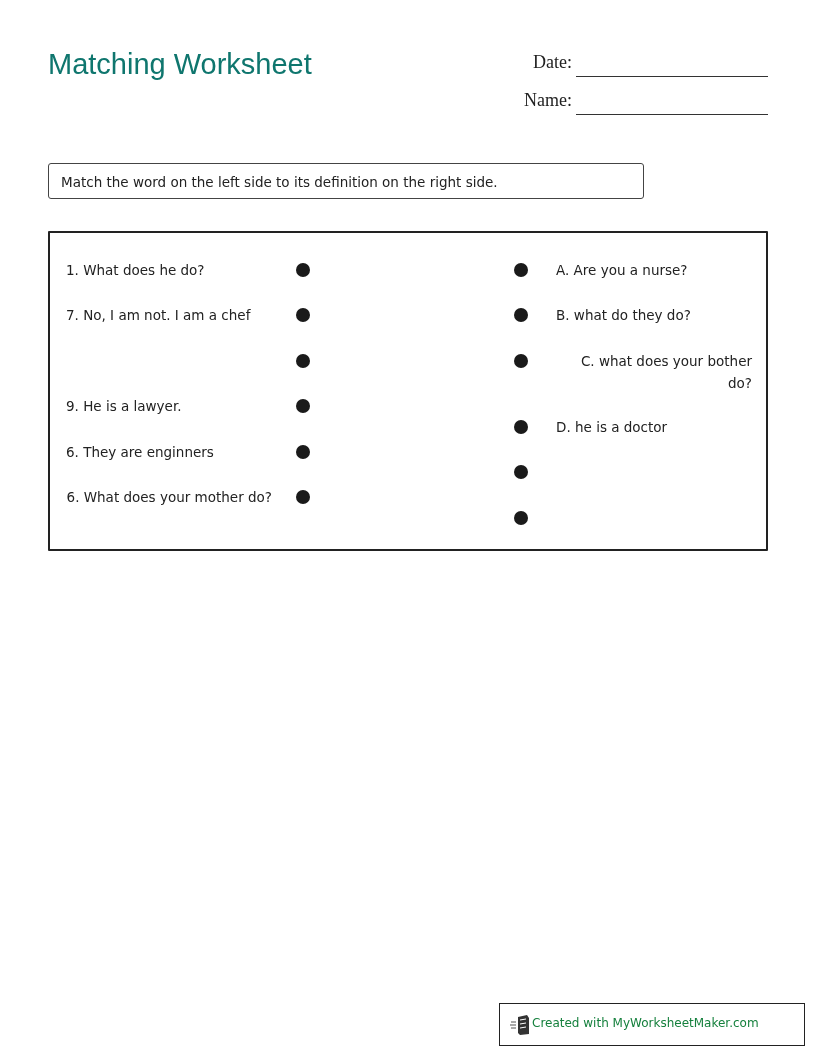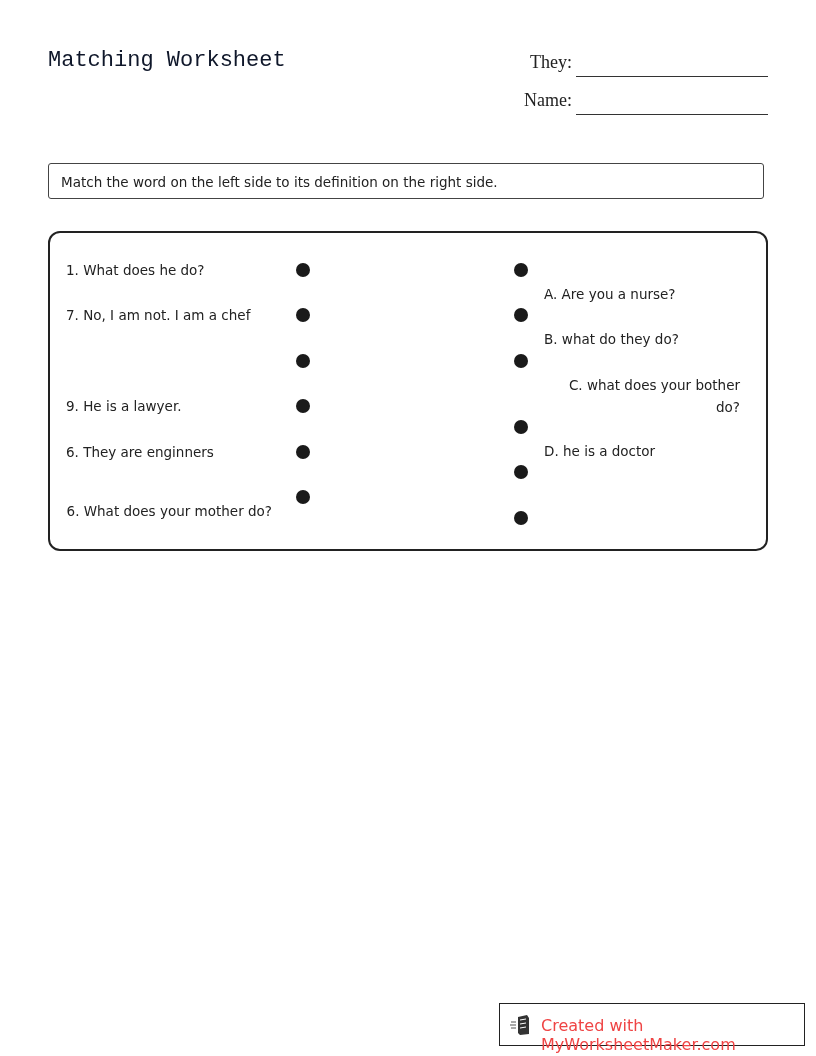--- a/index.html
+++ b/index.html
@@ -1,41 +1,41 @@
 <!DOCTYPE html>
 <html><head>
 <meta charset="utf-8">
 <style>
   html, body { margin: 0; padding: 0; background: #ffffff; }
   body { width: 816px; height: 1056px; position: relative; overflow: hidden; font-family: "DejaVu Sans", sans-serif; color: #222; }
-  .title { position: absolute; left: 48px; top: 48px; font-size: 22px; font-weight: normal; color: #0f172a; letter-spacing: 0px; font-family: Liberation Mono, monospace; }
+  .title { position: absolute; left: 48px; top: 48px; font-size: 29px; font-weight: normal; color: #0f766e; letter-spacing: 0px; font-family: Liberation Sans, sans-serif; }
   .fields { position: absolute; left: 500px; top: 52px; width: 270px; }
   .field { position: relative; height: 38px; }
   .field .lbl { position: absolute; right: 198px; top: 0px; font-family: "Liberation Serif", serif; font-size: 18px; color: #222; }
   .field .line { position: absolute; left: 76px; right: 2px; top: 24px; border-bottom: 1.5px solid #333; }
-  .instructions { position: absolute; left: 48px; top: 163px; width: 716px; height: 36px; border: 1.5px solid #444; border-radius: 3px; box-sizing: border-box; }
+  .instructions { position: absolute; left: 48px; top: 163px; width: 596px; height: 36px; border: 1.5px solid #444; border-radius: 3px; box-sizing: border-box; }
   .instructions span { position: absolute; left: 12px; top: 10px; font-size: 13.5px; color: #222; }
-  .match-box { position: absolute; left: 48px; top: 231px; width: 720px; height: 320px; border: 2px solid #222; border-radius: 12px; box-sizing: border-box; }
+  .match-box { position: absolute; left: 48px; top: 231px; width: 720px; height: 320px; border: 2px solid #222; border-radius: 1px; box-sizing: border-box; }
   .item { position: absolute; font-size: 13.5px; color: #222; line-height: 22px; }
   .left-item { left: 16px; width: 200px; }
-  .right-item { left: 494px; width: 190px; margin-top: 24px; }
+  .right-item { left: 506px; width: 190px; }
   .dot { position: absolute; width: 14px; height: 14px; border-radius: 50%; background: #1a1a1a; }
   .hang { padding-left: 16px; text-indent: -16px; text-align: right; }
   .footer { position: absolute; left: 499px; top: 1003px; width: 306px; height: 43px; border: 1.5px solid #222; box-sizing: border-box; }
   .footer .logo { position: absolute; left: 10px; top: 10px; width: 22px; height: 22px; }
-  .footer span { position: absolute; left: 41px; top: 12px; font-size: 16px; color: #ef4444; }
+  .footer span { position: absolute; left: 32px; top: 12px; font-size: 12px; color: #15803d; }
 </style>
 </head>
 <body>
 
 <div class="title">Matching Worksheet</div>
 
 <div class="fields">
   <div class="field">
-    <span class="lbl">They:</span>
+    <span class="lbl">Date:</span>
     <div class="line"></div>
   </div>
   <div class="field">
     <span class="lbl">Name:</span>
     <div class="line"></div>
   </div>
 </div>
 
 <div class="instructions">
   <span>Match the word on the left side to its definition on the right side.</span>
@@ -50,21 +50,21 @@
   <div class="dot" style="left:246px; top:75px"></div>
 
   <div class="dot" style="left:246px; top:121px"></div>
 
   <div class="item left-item" style="top:162px">9. He is a lawyer.</div>
   <div class="dot" style="left:246px; top:166px"></div>
 
   <div class="item left-item" style="top:208px">6. They are enginners</div>
   <div class="dot" style="left:246px; top:212px"></div>
 
-  <div class="item left-item hang" style="top:267px; width:190px">6. What does your mother do?</div>
+  <div class="item left-item hang" style="top:253px; width:190px">6. What does your mother do?</div>
   <div class="dot" style="left:246px; top:257px"></div>
 
   <div class="dot" style="left:464px; top:30px"></div>
   <div class="item right-item" style="top:26px">A. Are you a nurse?</div>
 
   <div class="dot" style="left:464px; top:75px"></div>
   <div class="item right-item" style="top:71px">B. what do they do?</div>
 
   <div class="dot" style="left:464px; top:121px"></div>
   <div class="item right-item hang" style="top:117px; width:180px">C. what does your bother do?</div>

